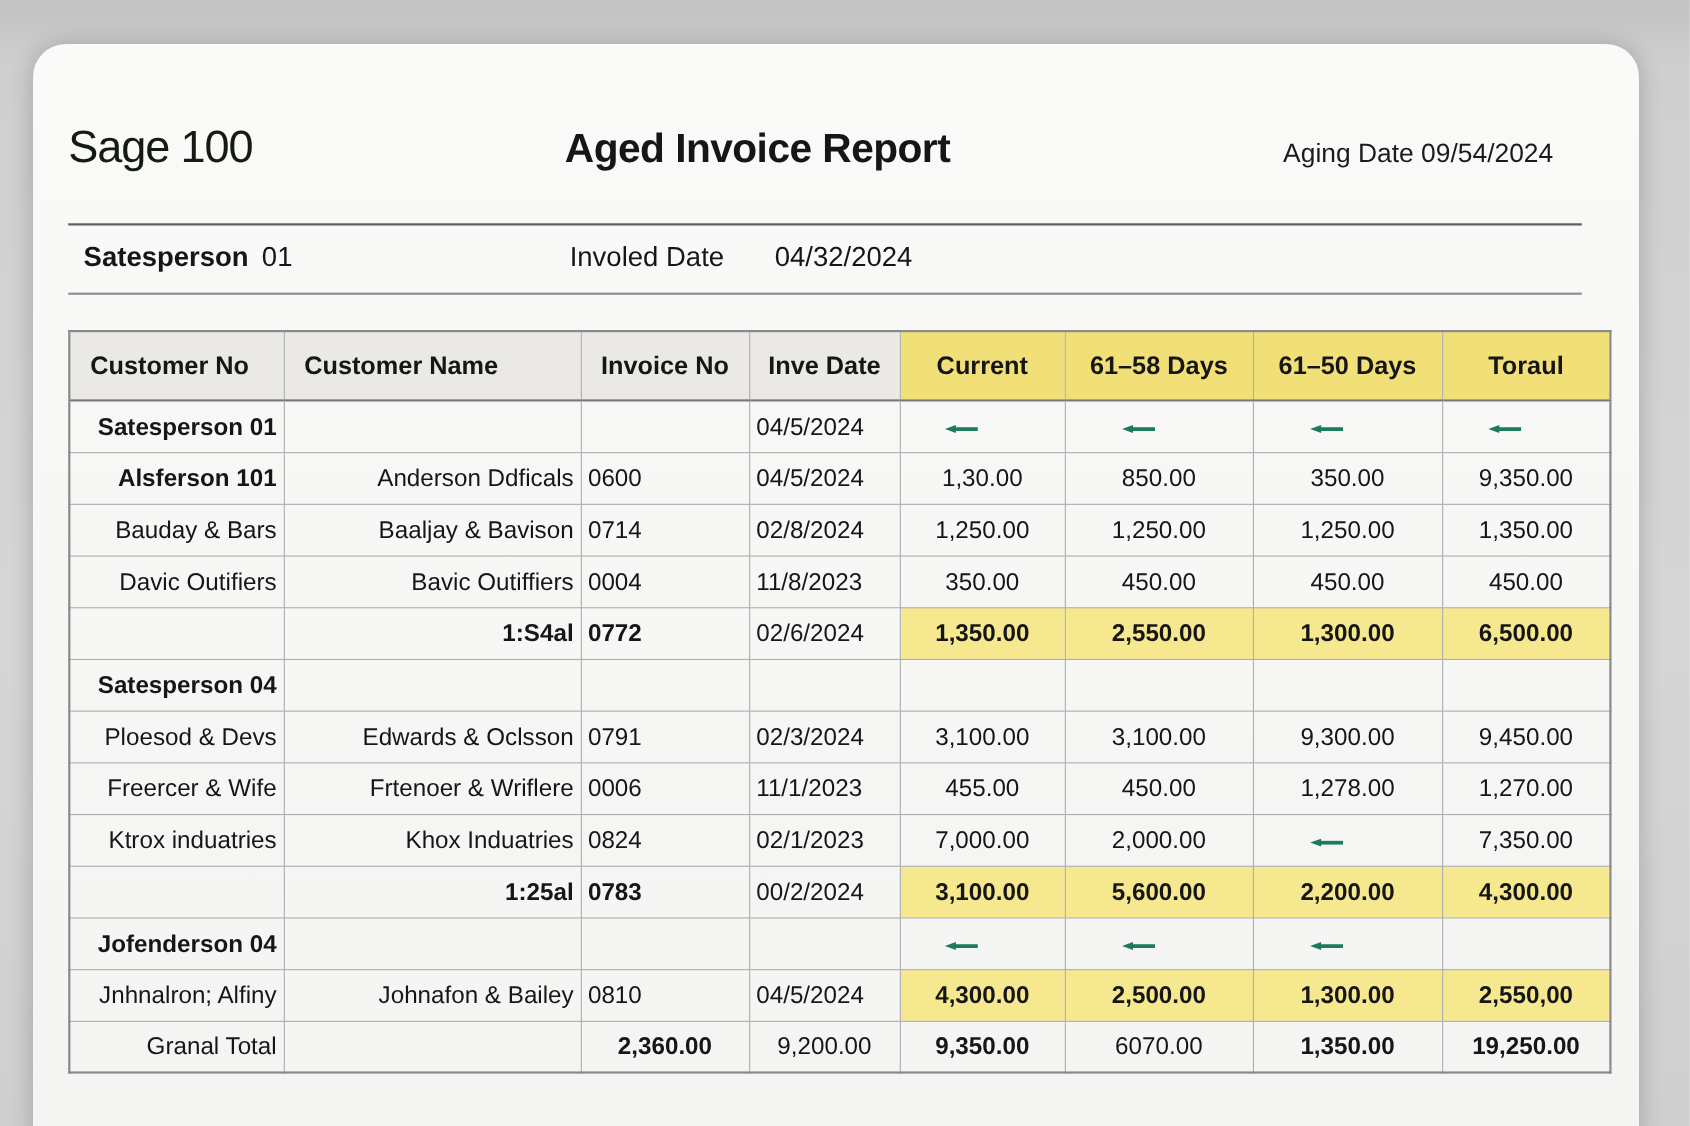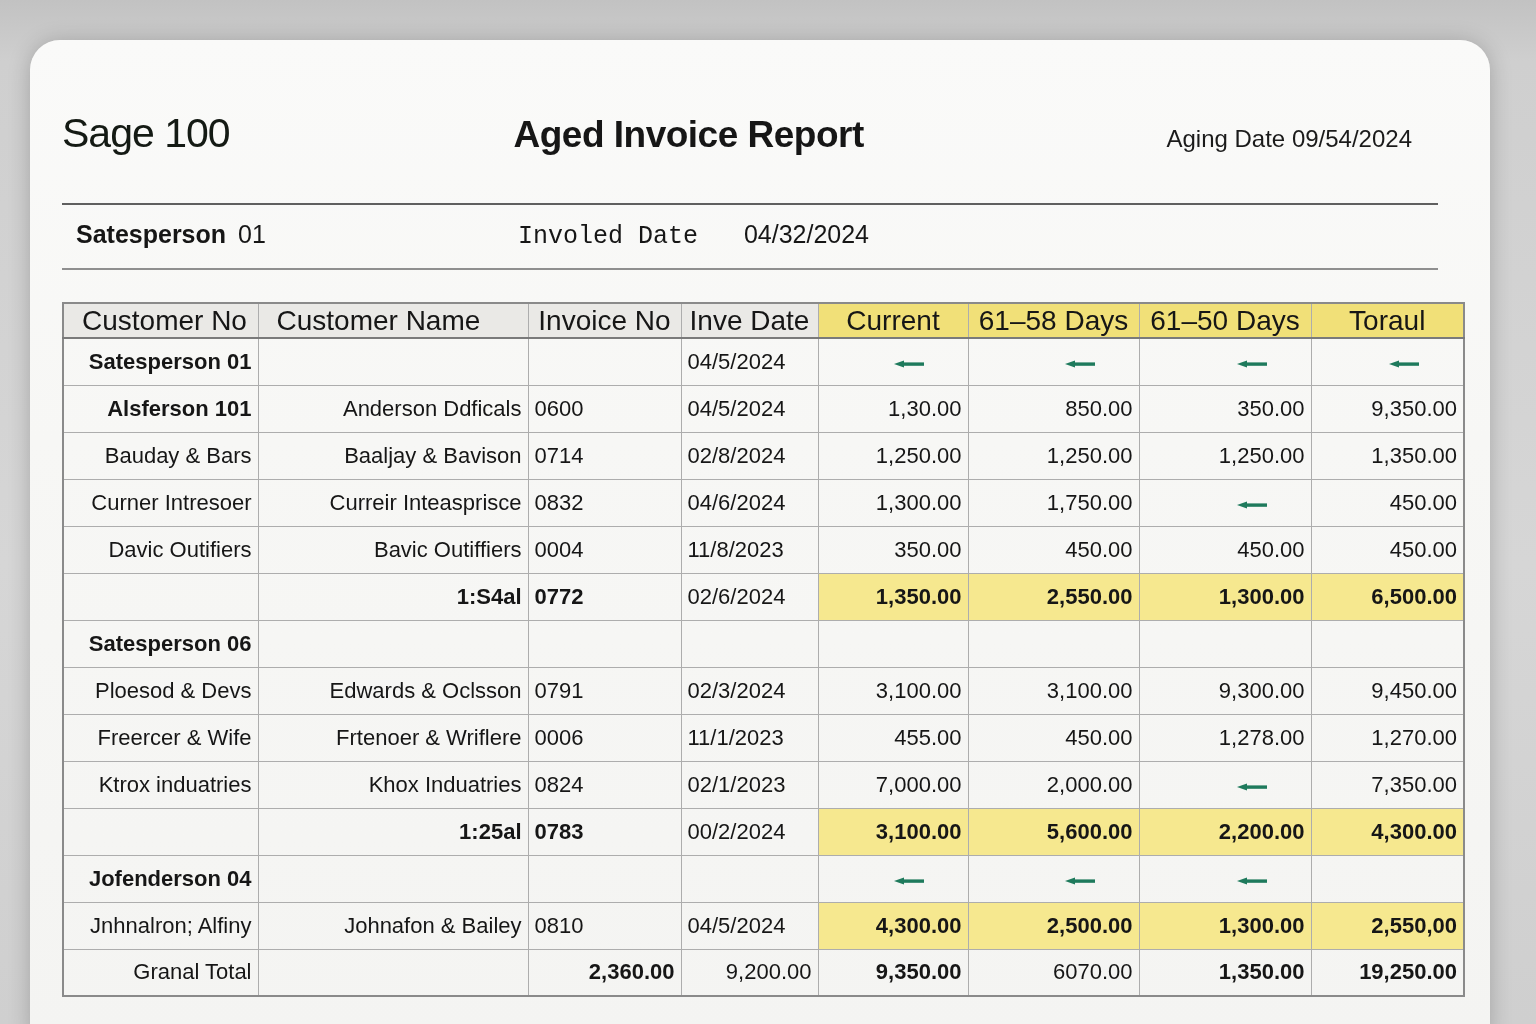--- a/index.html
+++ b/index.html
@@ -32,21 +32,21 @@
 
   .filter-row{
     margin:46px 22px 0 12px;
     border-top:2px solid #5f5f5f;
     border-bottom:2px solid #8f8f8f;
     padding:15px 0 17px 14px;
     font-size:25px;display:flex;align-items:baseline;
   }
   .filter-row .sp-label{font-weight:700;}
   .filter-row .sp-value{margin-left:12px;}
-  .filter-row .inv-label{margin-left:252px;font-family:Liberation Mono, monospace;}
+  .filter-row .inv-label{margin-left:252px;}
   .filter-row .inv-value{margin-left:46px;}
 
   table.report{
     margin:32px 0 0 12px;
     border-collapse:collapse;
     table-layout:fixed;
     width:1401px;
     font-size:22px;
   }
   table.report col:nth-child(1){width:195px;}
@@ -59,30 +59,30 @@
   table.report col:nth-child(8){width:153px;}
 
   table.report th, table.report td{
     border:1px solid #adadad;
     height:47px;
     padding:0 6px;
     overflow:hidden;white-space:nowrap;
   }
   table.report{border:2px solid #8a8a8a;}
   table.report thead th{
-    height:35px;font-weight:400;font-size:28px;
+    height:63px;font-weight:700;font-size:23px;
     background:#eae9e6;text-align:center;
     border-bottom:2px solid #7a7a7a;
   }
   table.report thead th.yellow{background:var(--header-yellow);}
   table.report thead th.align-left{text-align:left;padding-left:18px;}
 
   td.align-left{text-align:right;padding-left:18px;}
   td.align-center{}
-  td.align-right{text-align:right;padding-right:14px;}
+  td.align-right{text-align:center;padding-right:14px;}
   td.bold{font-weight:700;}
   td.yellow{
     background:var(--row-yellow);
     border-top:2.5px solid #1d1d1d;
     border-bottom:2.5px solid #1d1d1d;
   }
   .dash{display:inline-block;margin-right:38px;color:var(--dash-green);line-height:0;}
   .dash svg{display:block;}
 </style>
 </head>
@@ -163,54 +163,41 @@
           <td class="align-left">Bauday &amp; Bars</td>
           <td class="align-left">Baaljay &amp; Bavison</td>
           <td class="align-center">0714</td>
           <td class="align-center">02/8/2024</td>
           <td class="align-right">1,250.00</td>
           <td class="align-right">1,250.00</td>
           <td class="align-right">1,250.00</td>
           <td class="align-right">1,350.00</td>
         </tr>
         <tr class="row-detail">
-          <td class="align-left">Curner Intresoer</td>
-          <td class="align-left">Curreir Inteasprisce</td>
-          <td class="align-center">0832</td>
-          <td class="align-center">04/6/2024</td>
-          <td class="align-right">1,300.00</td>
-          <td class="align-right">1,750.00</td>
-          <td class="align-right"><span class="dash"><svg width="30" height="10" viewBox="0 0 30 10">
-                <polygon points="0,5 10,1.4 10,8.6" fill="currentColor"></polygon>
-                <rect x="8" y="3.4" width="22" height="3.4" fill="currentColor"></rect>
-              </svg></span></td>
-          <td class="align-right">450.00</td>
-        </tr>
-        <tr class="row-detail">
           <td class="align-left">Davic Outifiers</td>
           <td class="align-left">Bavic Outiffiers</td>
           <td class="align-center">0004</td>
           <td class="align-center">11/8/2023</td>
           <td class="align-right">350.00</td>
           <td class="align-right">450.00</td>
           <td class="align-right">450.00</td>
           <td class="align-right">450.00</td>
         </tr>
         <tr class="row-subtotal">
           <td class="align-left"></td>
           <td class="align-left bold">1:S4al</td>
           <td class="align-center bold">0772</td>
           <td class="align-center">02/6/2024</td>
           <td class="align-right bold yellow">1,350.00</td>
           <td class="align-right bold yellow">2,550.00</td>
           <td class="align-right bold yellow">1,300.00</td>
           <td class="align-right bold yellow">6,500.00</td>
         </tr>
         <tr class="row-group">
-          <td class="align-left bold">Satesperson 06</td>
+          <td class="align-left bold">Satesperson 04</td>
           <td class="align-left"></td>
           <td class="align-center"></td>
           <td class="align-center"></td>
           <td class="align-right"></td>
           <td class="align-right"></td>
           <td class="align-right"></td>
           <td class="align-right"></td>
         </tr>
         <tr class="row-detail">
           <td class="align-left">Ploesod &amp; Devs</td>

